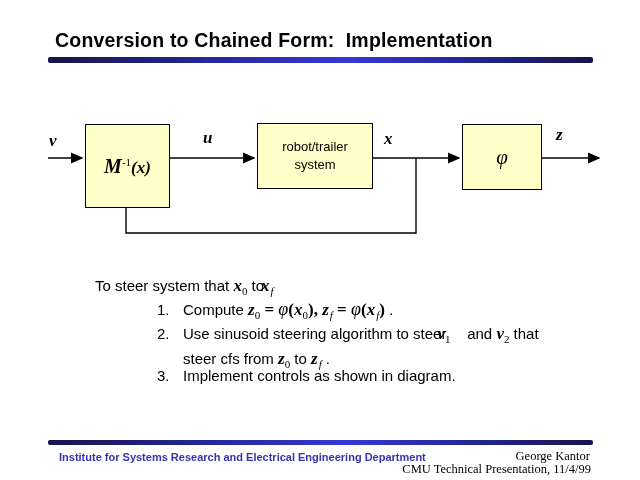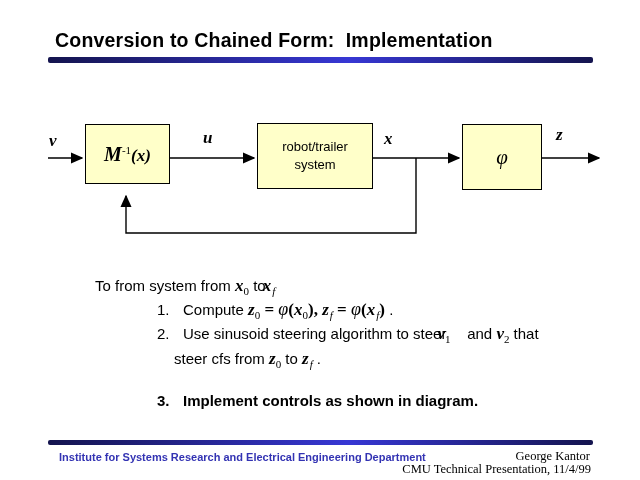--- a/index.html
+++ b/index.html
@@ -20,21 +20,21 @@
   .hbar.top { top:57px; }
   .hbar.bottom { top:440px; height:5px; }
 
   
   svg.arrows { position:absolute; left:0; top:0; }
   .block {
     position:absolute; box-sizing:border-box;
     background:var(--box-fill); border:1.2px solid #000;
     display:flex; align-items:center; justify-content:center; text-align:center;
   }
-  .block.minv  { left:85px;  top:124px; width:85px;  height:60px;align-items:center; }
+  .block.minv  { left:85px;  top:124px; width:85px;  height:84px;align-items:center; }
   .block.plant { left:257px; top:123px; width:116px; height:66px;
                  font-size:13px; line-height:18px; }
   .block.phi   { left:462px; top:124px; width:80px;  height:66px; }
   .minv-base { font-family:"Liberation Serif", serif; font-style:italic; font-weight:bold; font-size:20px; }
   .minv-sup  { font-family:"Liberation Serif", serif; font-size:11px; position:relative; top:-7px; }
   .minv-arg  { font-family:"Liberation Serif", serif; font-style:italic; font-weight:bold; font-size:17px; }
   .phi-sym   { font-family:"Liberation Serif", serif; font-style:italic; font-size:21px; }
   .sig-label {
     position:absolute; font-family:"Liberation Serif", serif;
     font-style:italic; font-weight:bold; font-size:17px;
@@ -51,22 +51,22 @@
   .t-var   { font-family:"Liberation Serif", serif; font-style:italic; font-weight:bold; font-size:17px; }
   .t-varo1 { font-family:"Liberation Serif", serif; font-style:italic; font-weight:bold; font-size:17px; margin-left:-3px; }
   .t-varo2 { font-family:"Liberation Serif", serif; font-style:italic; font-weight:bold; font-size:17px; margin-left:-9px; }
   .t-m     { font-family:"Liberation Serif", serif; font-weight:bold; font-size:17px; }
   .t-phi   { font-family:"Liberation Serif", serif; font-style:italic; font-size:18px; }
   .t-sub   { font-family:"Liberation Serif", serif; font-size:11px; vertical-align:-4px; }
   .t-subi  { font-family:"Liberation Serif", serif; font-size:11px; font-style:italic; vertical-align:-4px; margin-left:1px; }
   .line-intro { left:95px;  top:276px; }
   .line-s1    { left:157px; top:299px; }
   .line-s2    { left:157px; top:324px; }
-  .line-s2b   { left:174px; top:349px; }
-  .line-s3    { left:157px; top:391px;font-weight:bold; }
+  .line-s2b   { left:183px; top:349px; }
+  .line-s3    { left:157px; top:366px; }
 
   
   .foot-org1 { position:absolute; left:59px; top:451px; font-size:11px; font-weight:bold; color:var(--org-line1-color); }
   .foot-org2 { position:absolute; left:50px; top:463px; font-size:11px; font-weight:bold; color:var(--org-line2-color); }
   .foot-author { position:absolute; right:50px; top:449px; font-family:"Liberation Serif", serif; font-size:12.5px; text-align:left; }
   .foot-credit { position:absolute; right:49px; top:462px; font-family:"Liberation Serif", serif; font-size:12.5px; text-align:right; }
 </style>
 </head>
 <body>
 
@@ -105,21 +105,21 @@
 
   <div class="block phi">
     <span class="phi-sym">φ</span>
   </div>
 
   <div class="sig-label sig-v">v</div>
   <div class="sig-label sig-u">u</div>
   <div class="sig-label sig-x">x</div>
   <div class="sig-label sig-z">z</div>
 
-  <div class="tline line-intro"><span class="t-sans">To from system from </span><span class="t-var">x</span><span class="t-sub">0</span><span class="t-sans"> to</span><span class="t-varo1">x</span><span class="t-subi">f</span></div>
+  <div class="tline line-intro"><span class="t-sans">To steer system that </span><span class="t-var">x</span><span class="t-sub">0</span><span class="t-sans"> to</span><span class="t-varo1">x</span><span class="t-subi">f</span></div>
 
   <div class="tline line-s1">
     <span class="tnum">1.</span><span><span class="t-sans">Compute </span><span class="t-var">z</span><span class="t-sub">0</span><span class="t-m"> = </span><span class="t-phi">φ</span><span class="t-m">(</span><span class="t-var">x</span><span class="t-sub">0</span><span class="t-m">), </span><span class="t-var">z</span><span class="t-subi">f</span><span class="t-m"> = </span><span class="t-phi">φ</span><span class="t-m">(</span><span class="t-var">x</span><span class="t-subi">f</span><span class="t-m">) </span><span class="t-sans"> .</span></span>
   </div>
 
   <div class="tline line-s2">
     <span class="tnum">2.</span><span><span class="t-sans">Use sinusoid steering algorithm to steer</span><span class="t-varo2">v</span><span class="t-sub">1</span><span class="t-sans">&nbsp;&nbsp;&nbsp;&nbsp;and </span><span class="t-var">v</span><span class="t-sub">2</span><span class="t-sans"> that</span></span>
   </div>
 
   <div class="tline line-s2b"><span class="t-sans">steer cfs from </span><span class="t-var">z</span><span class="t-sub">0</span><span class="t-sans"> to </span><span class="t-var">z</span><span class="t-subi">f</span><span class="t-sans"> .</span></div>

